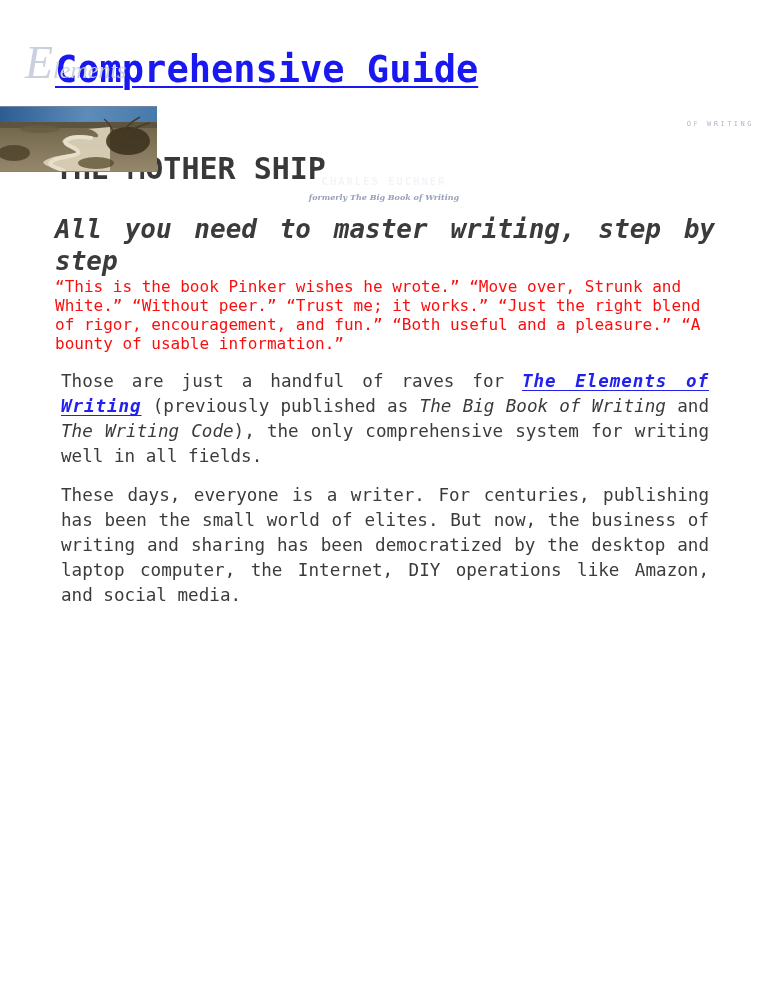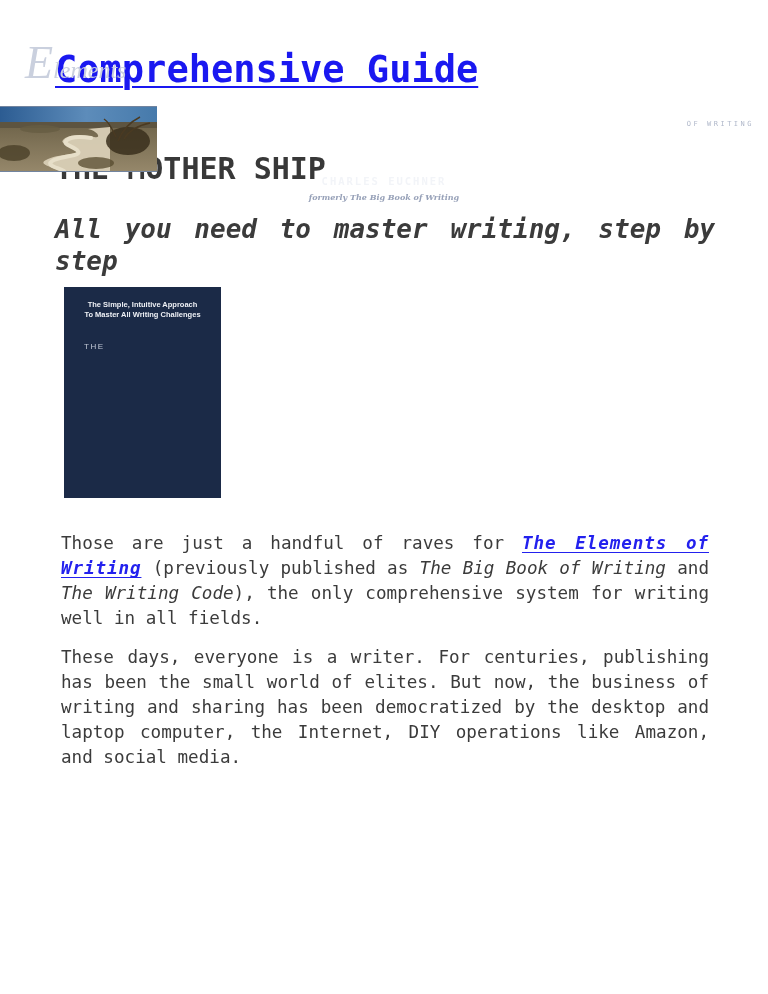--- a/index.html
+++ b/index.html
@@ -133,24 +133,21 @@
 
 <div class="page">
   <div class="content">
 
     <h1 class="doc-title"><a>Comprehensive Guide</a></h1>
 
     <h2 class="doc-heading">THE MOTHER SHIP</h2>
 
     <h3 class="doc-subtitle">All you need to master writing, step by step</h3>
 
-    <p class="raves"><span class="cover">
-        <span class="cover-tagline"><span>The Simple, Intuitive Approach</span><br><span>To Master All Writing Challenges</span></span>
-        <span class="cover-the">THE</span>
-        </span></p><p class="cover-script">Elements</p>
+    <p class="cover-script">Elements</p>
         <span class="cover-of">OF WRITING</span>
         <span class="cover-photo"><svg width="157" height="64" viewBox="0 0 157 64" xmlns="http://www.w3.org/2000/svg">
           <defs>
             <linearGradient id="sky" x1="0" y1="0" x2="1" y2="0">
               <stop offset="0" stop-color="#2c5c92"></stop>
               <stop offset="0.55" stop-color="#5d8cba"></stop>
               <stop offset="1" stop-color="#467aab"></stop>
             </linearGradient>
             <linearGradient id="land" x1="0" y1="0" x2="0" y2="1">
               <stop offset="0" stop-color="#6e6349"></stop>
@@ -163,21 +160,21 @@
           <path d="M60,64 C50,59 36,57 48,52 C62,46 86,48 78,42 C70,37 58,37 64,32 C70,27 86,28 94,30 C102,32 98,24 88,22 L110,20 L110,64 Z" fill="#d9cfb6" opacity="0.95"></path>
           <path d="M64,64 C56,60 44,58 54,53 C66,48 84,49 77,43 C71,38 62,38 67,33 C72,29 84,30 91,31" fill="none" stroke="#e7dfc9" stroke-width="4" stroke-linecap="round"></path>
           <ellipse cx="128" cy="34" rx="22" ry="14" fill="#3a2f1c" opacity="0.85"></ellipse>
           <path d="M118,34 C122,24 128,16 140,10 M124,32 C130,22 140,18 150,16 M116,30 C112,22 110,16 104,12" stroke="#4a3a22" stroke-width="1.4" fill="none"></path>
           <ellipse cx="14" cy="46" rx="16" ry="8" fill="#4a4028" opacity="0.8"></ellipse>
           <ellipse cx="96" cy="56" rx="18" ry="6" fill="#56492e" opacity="0.75"></ellipse>
           <ellipse cx="40" cy="22" rx="20" ry="4" fill="#665c42" opacity="0.8"></ellipse>
         </svg></span>
         <span class="cover-author">CHARLES EUCHNER</span>
         <span class="cover-formerly">formerly The Big Book of Writing</span>
-      <p></p>
+      <span class="rave-quotes">“This is the book Pinker wishes he wrote.” “Move over, Strunk and White.” “Without peer.” “Trust me; it works.” “Just the right blend of rigor, encouragement, and fun.” “Both useful and a pleasure.” “A bounty of usable information.”</span><p></p>
 
     <p class="body-para"><span>Those are just a handful of raves for </span><a class="inline-link">The Elements of Writing</a><span> (previously published as </span><em>The Big Book of Writing</em><span> and </span><em>The Writing Code</em><span>), the only comprehensive system for writing well in all fields.</span></p>
 
     <p class="body-para">These days, everyone is a writer. For centuries, publishing has been the small world of elites. But now, the business of writing and sharing has been democratized by the desktop and laptop computer, the Internet, DIY operations like Amazon, and social media.</p>
 
 
 
   </div>
 </div>
 

